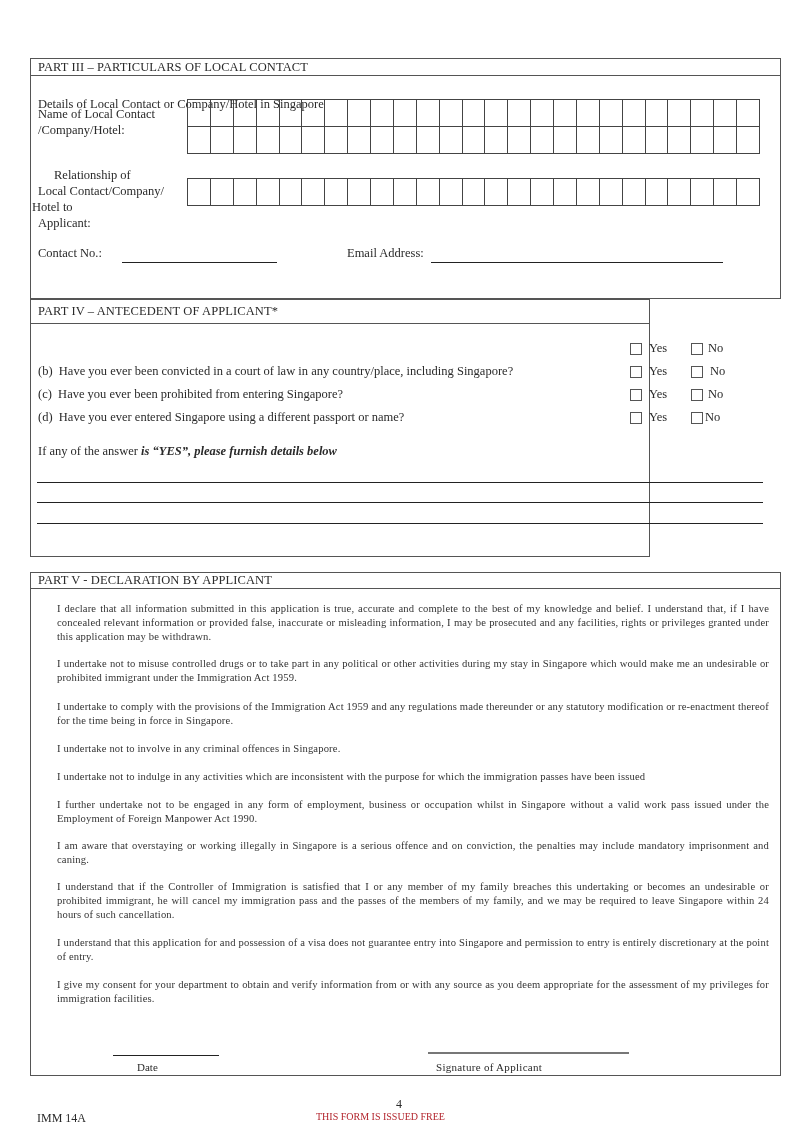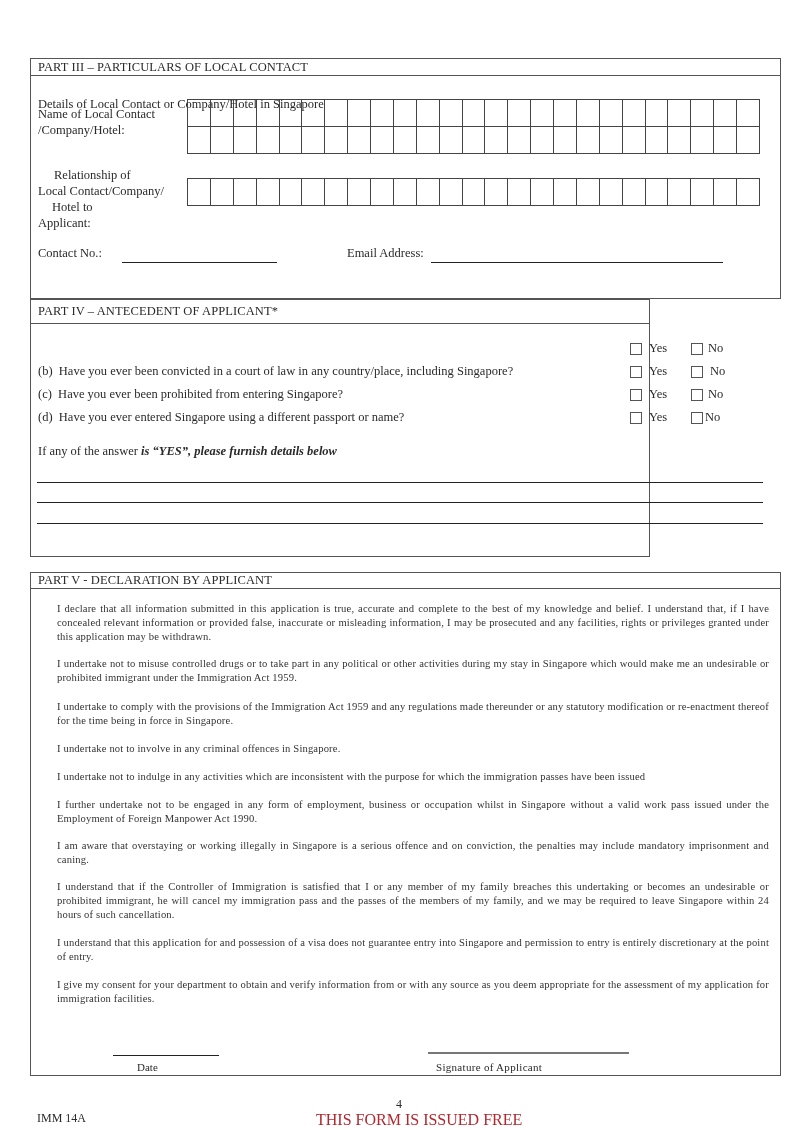--- a/index.html
+++ b/index.html
@@ -23,21 +23,21 @@
 
 <div class="box" style="left:30px; top:58px; width:751px; height:241px;">
   <div class="hdr" style="height:17px; line-height:17px;">PART III – PARTICULARS OF LOCAL CONTACT</div>
   <div class="abs txt" style="left:7px; top:18px;margin-top:20px;">Details of Local Contact or Company/Hotel in Singapore</div>
 
   <div class="abs txt" style="left:7px; top:48px;">Name of Local Contact</div>
   <div class="abs txt" style="left:7px; top:64px;">/Company/Hotel:</div>
 
   <div class="abs txt" style="left:7px; top:109px;margin-left:16px;">Relationship of</div>
   <div class="abs txt" style="left:7px; top:125px;">Local Contact/Company/</div>
-  <div class="abs txt" style="left:21px; top:141px;text-align:right;">Hotel to</div>
+  <div class="abs txt" style="left:1px; top:141px;text-align:right;">Hotel to</div>
   <div class="abs txt" style="left:7px; top:157px;">Applicant:</div>
 
   <div class="abs txt" style="left:7px; top:187px;">Contact No.:</div>
   <div class="uline" style="left:91px; top:203px; width:155px;"></div>
   <div class="abs txt" style="left:316px; top:187px;text-align:right;">Email Address:</div>
   <div class="uline" style="left:400px; top:203px; width:292px;"></div>
 </div>
 
 <div class="grid" id="name-grid" style="left:187px; top:99px; width:573px; height:55px; grid-template-columns: repeat(25, 1fr); grid-template-rows: 1fr 1fr;">
     <div class="cell"></div>
@@ -162,22 +162,22 @@
 
 <div class="para last-left" style="top:602px;">I declare that all information submitted in this application is true, accurate and complete to the best of my knowledge and belief. I understand that, if I have concealed relevant information or provided false, inaccurate or misleading information, I may be prosecuted and any facilities, rights or privileges granted under this application may be withdrawn.</div>
 <div class="para last-left" style="top:657px;">I undertake not to misuse controlled drugs or to take part in any political or other activities during my stay in Singapore which would make me an undesirable or prohibited immigrant under the Immigration Act 1959.</div>
 <div class="para last-left" style="top:700px;">I undertake to comply with the provisions of the Immigration Act 1959 and any regulations made thereunder or any statutory modification or re-enactment thereof for the time being in force in Singapore.</div>
 <div class="para last-left" style="top:742px;">I undertake not to involve in any criminal offences in Singapore.</div>
 <div class="para last-left" style="top:770px;">I undertake not to indulge in any activities which are inconsistent with the purpose for which the immigration passes have been issued</div>
 <div class="para last-left" style="top:798px;">I further undertake not to be engaged in any form of employment, business or occupation whilst in Singapore without a valid work pass issued under the Employment of Foreign Manpower Act 1990.</div>
 <div class="para last-left" style="top:839px;">I am aware that overstaying or working illegally in Singapore is a serious offence and on conviction, the penalties may include mandatory imprisonment and caning.</div>
 <div class="para last-left" style="top:880px;">I understand that if the Controller of Immigration is satisfied that I or any member of my family breaches this undertaking or becomes an undesirable or prohibited immigrant, he will cancel my immigration pass and the passes of the members of my family, and we may be required to leave Singapore within 24 hours of such cancellation.</div>
 <div class="para last-left" style="top:936px;">I understand that this application for and possession of a visa does not guarantee entry into Singapore and permission to entry is entirely discretionary at the point of entry.</div>
-<div class="para last-left" style="top:978px;">I give my consent for your department to obtain and verify information from or with any source as you deem appropriate for the assessment of my application for immigration facilities.</div>
+<div class="para last-left" style="top:978px;">I give my consent for your department to obtain and verify information from or with any source as you deem appropriate for the assessment of my privileges for immigration facilities.</div>
 
 <div class="uline" style="left:113px; top:1055px; width:106px; border-top-width:1.4px;"></div>
 <div class="abs" style="left:137px; top:1061px; font-size:11px;">Date</div>
 <div class="uline" style="left:428px; top:1052px; width:201px; border-top:2px solid #777;"></div>
 <div class="abs" style="left:436px; top:1061px; font-size:11px; letter-spacing:0.3px;">Signature of Applicant</div>
 
 <div class="abs" style="left:396px; top:1097px; font-size:12px;">4</div>
 <div class="abs" style="left:37px; top:1111px; font-size:12px;">IMM 14A</div>
-<div class="abs red" style="left:316px; top:1111px; font-size:16px;">THIS FORM IS ISSUED FREE</div>
+<div class="abs red" style="left:316px; top:1111px; font-size:10px;">THIS FORM IS ISSUED FREE</div>
 
 </body></html>

